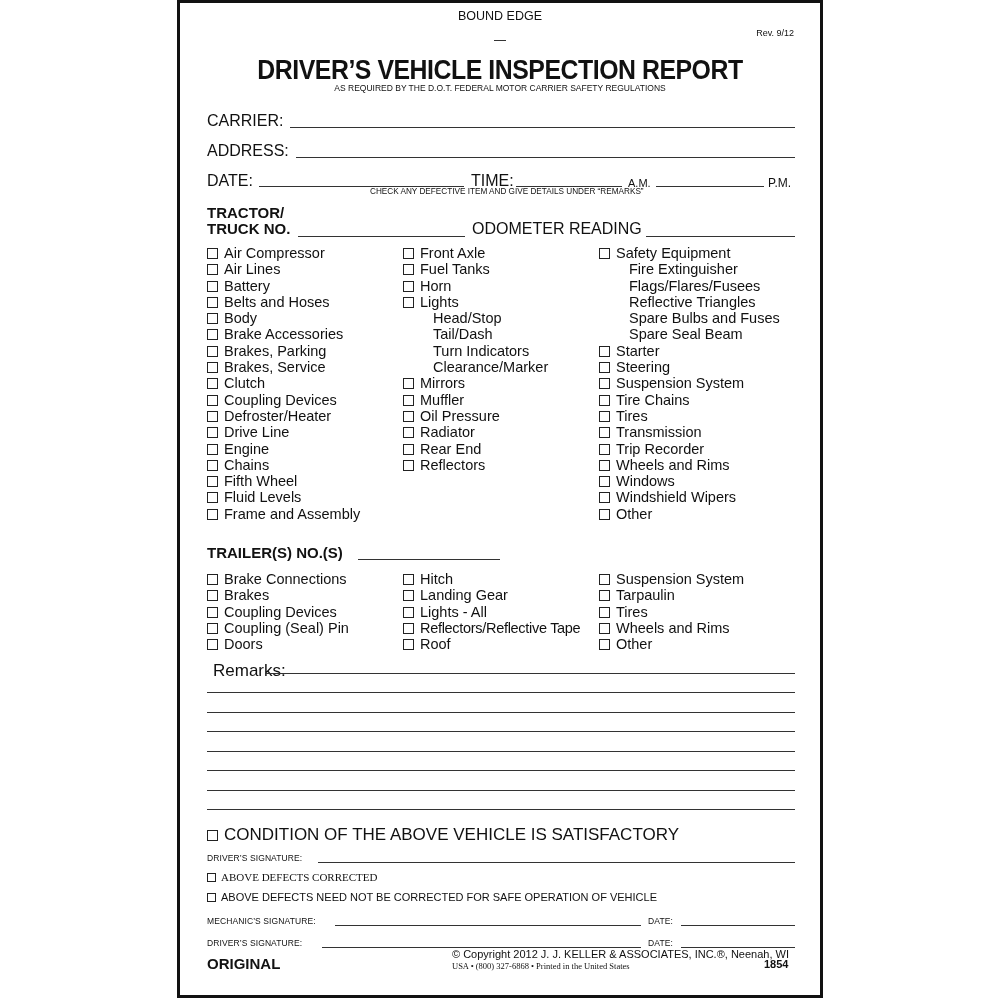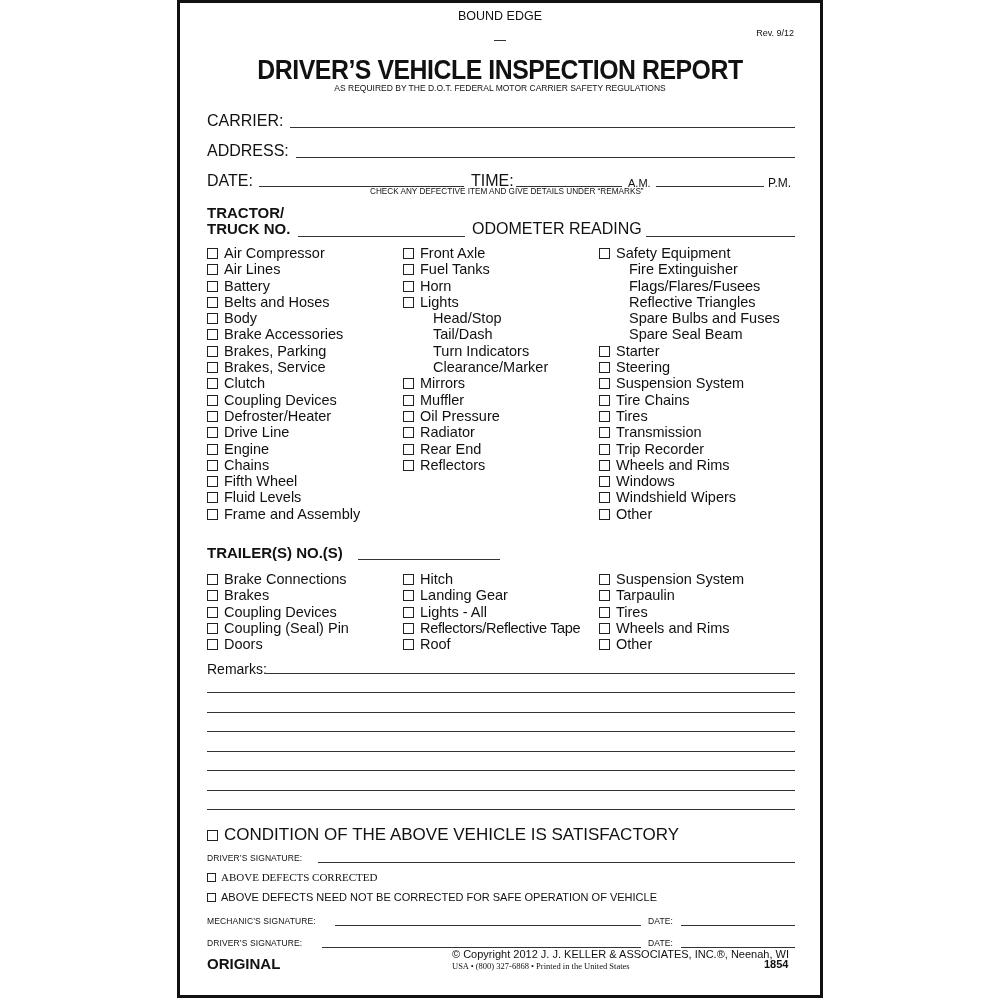--- a/index.html
+++ b/index.html
@@ -127,21 +127,21 @@
   <div class="row"><span class="cb"></span><span>Roof</span></div>
 </div>
 <div class="list" style="left:599px;top:571px;">
   <div class="row"><span class="cb"></span><span>Suspension System</span></div>
   <div class="row"><span class="cb"></span><span>Tarpaulin</span></div>
   <div class="row"><span class="cb"></span><span>Tires</span></div>
   <div class="row"><span class="cb"></span><span>Wheels and Rims</span></div>
   <div class="row"><span class="cb"></span><span>Other</span></div>
 </div>
 
-<div class="abs" style="left:207px;top:661px;font-size:14px;">Remarks:</div>
+<div class="abs" style="left:213px;top:661px;font-size:17px;">Remarks:</div>
 <div class="line" style="left:265px;width:530px;top:673px;"></div>
 <div class="line" style="left:207px;width:588px;top:692px;"></div>
 <div class="line" style="left:207px;width:588px;top:712px;"></div>
 <div class="line" style="left:207px;width:588px;top:731px;"></div>
 <div class="line" style="left:207px;width:588px;top:751px;"></div>
 <div class="line" style="left:207px;width:588px;top:770px;"></div>
 <div class="line" style="left:207px;width:588px;top:790px;"></div>
 <div class="line" style="left:207px;width:588px;top:809px;"></div>
 
 <div class="abs" style="left:207px;top:825px;font-size:17px;"><span class="cb"></span><span>CONDITION OF THE ABOVE VEHICLE IS SATISFACTORY</span></div>

